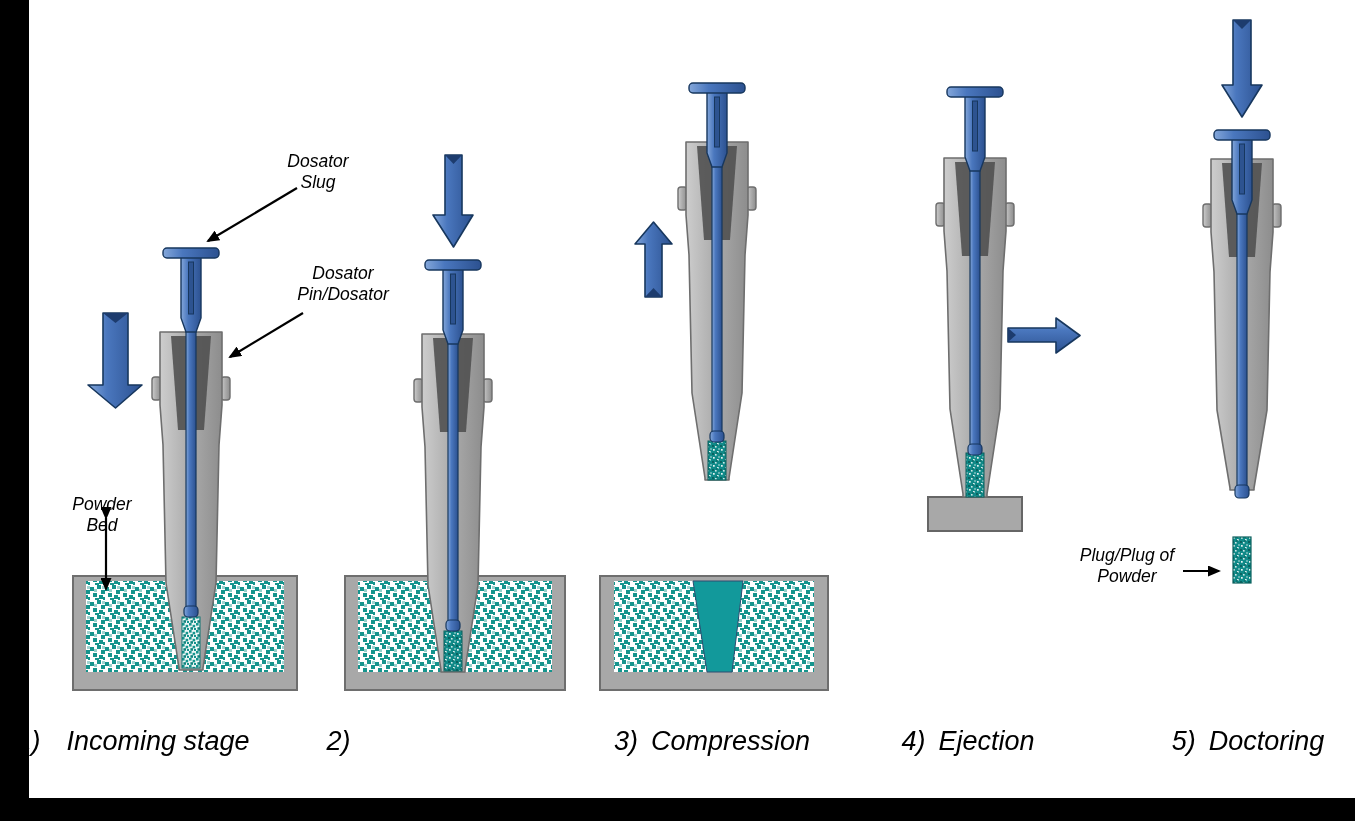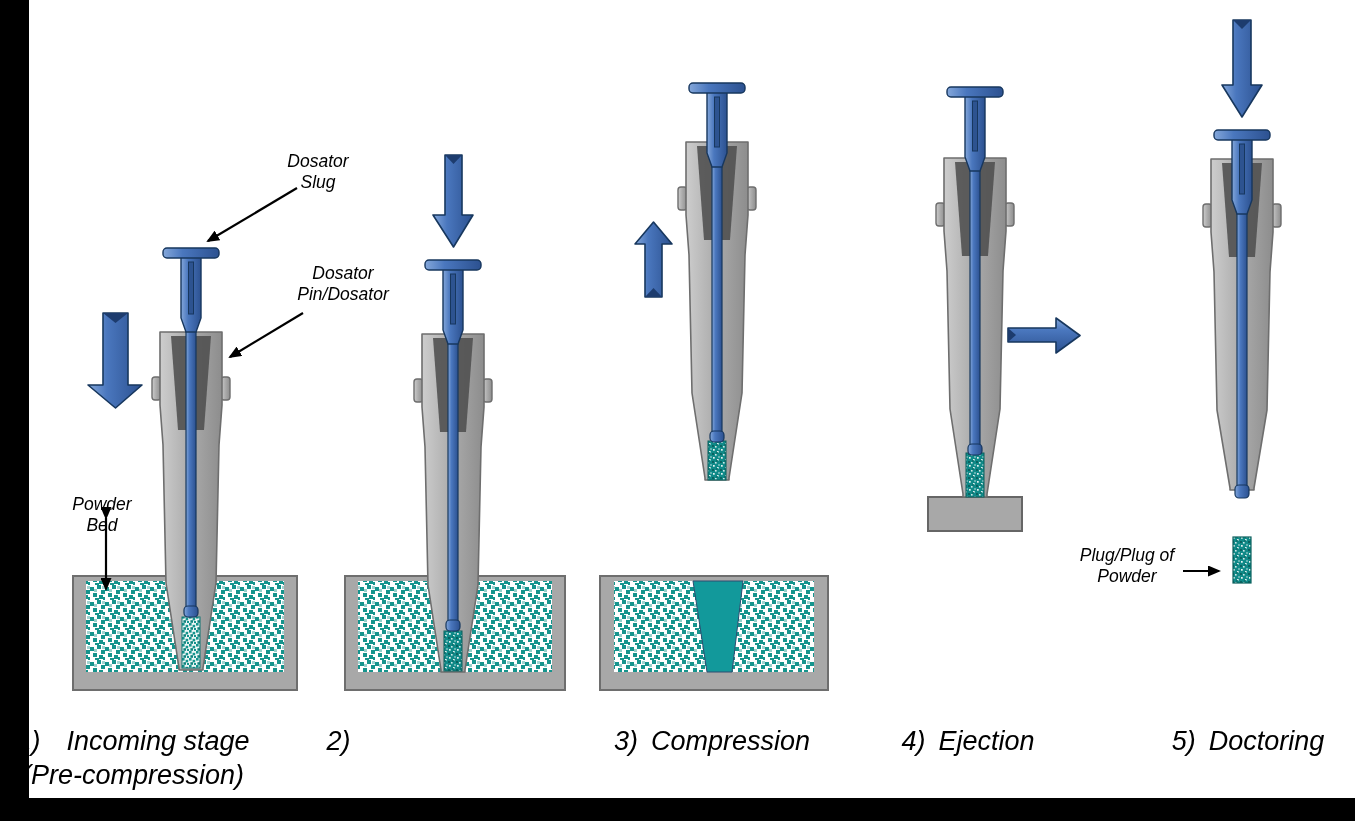--- a/index.html
+++ b/index.html
@@ -197,21 +197,20 @@
   <div class="ann" style="left:1127px;top:545px;">
     <div>Plug/Plug of</div>
     <div>Powder</div>
   </div>
 
   <div class="caption" style="left:133px;">
     <div class="cap-line1">
       <span class="cap-num wide-gap">1)</span>
       <span>Incoming stage</span>
     </div>
-    <div>(Pre-compression)</div>
   </div>
   <div class="caption" style="left:345px;">
     <div class="cap-line1">
       <span class="cap-num">2)</span>
     </div>
   </div>
   <div class="caption" style="left:712px;">
     <div class="cap-line1">
       <span class="cap-num">3)</span>
       <span>Compression</span>

